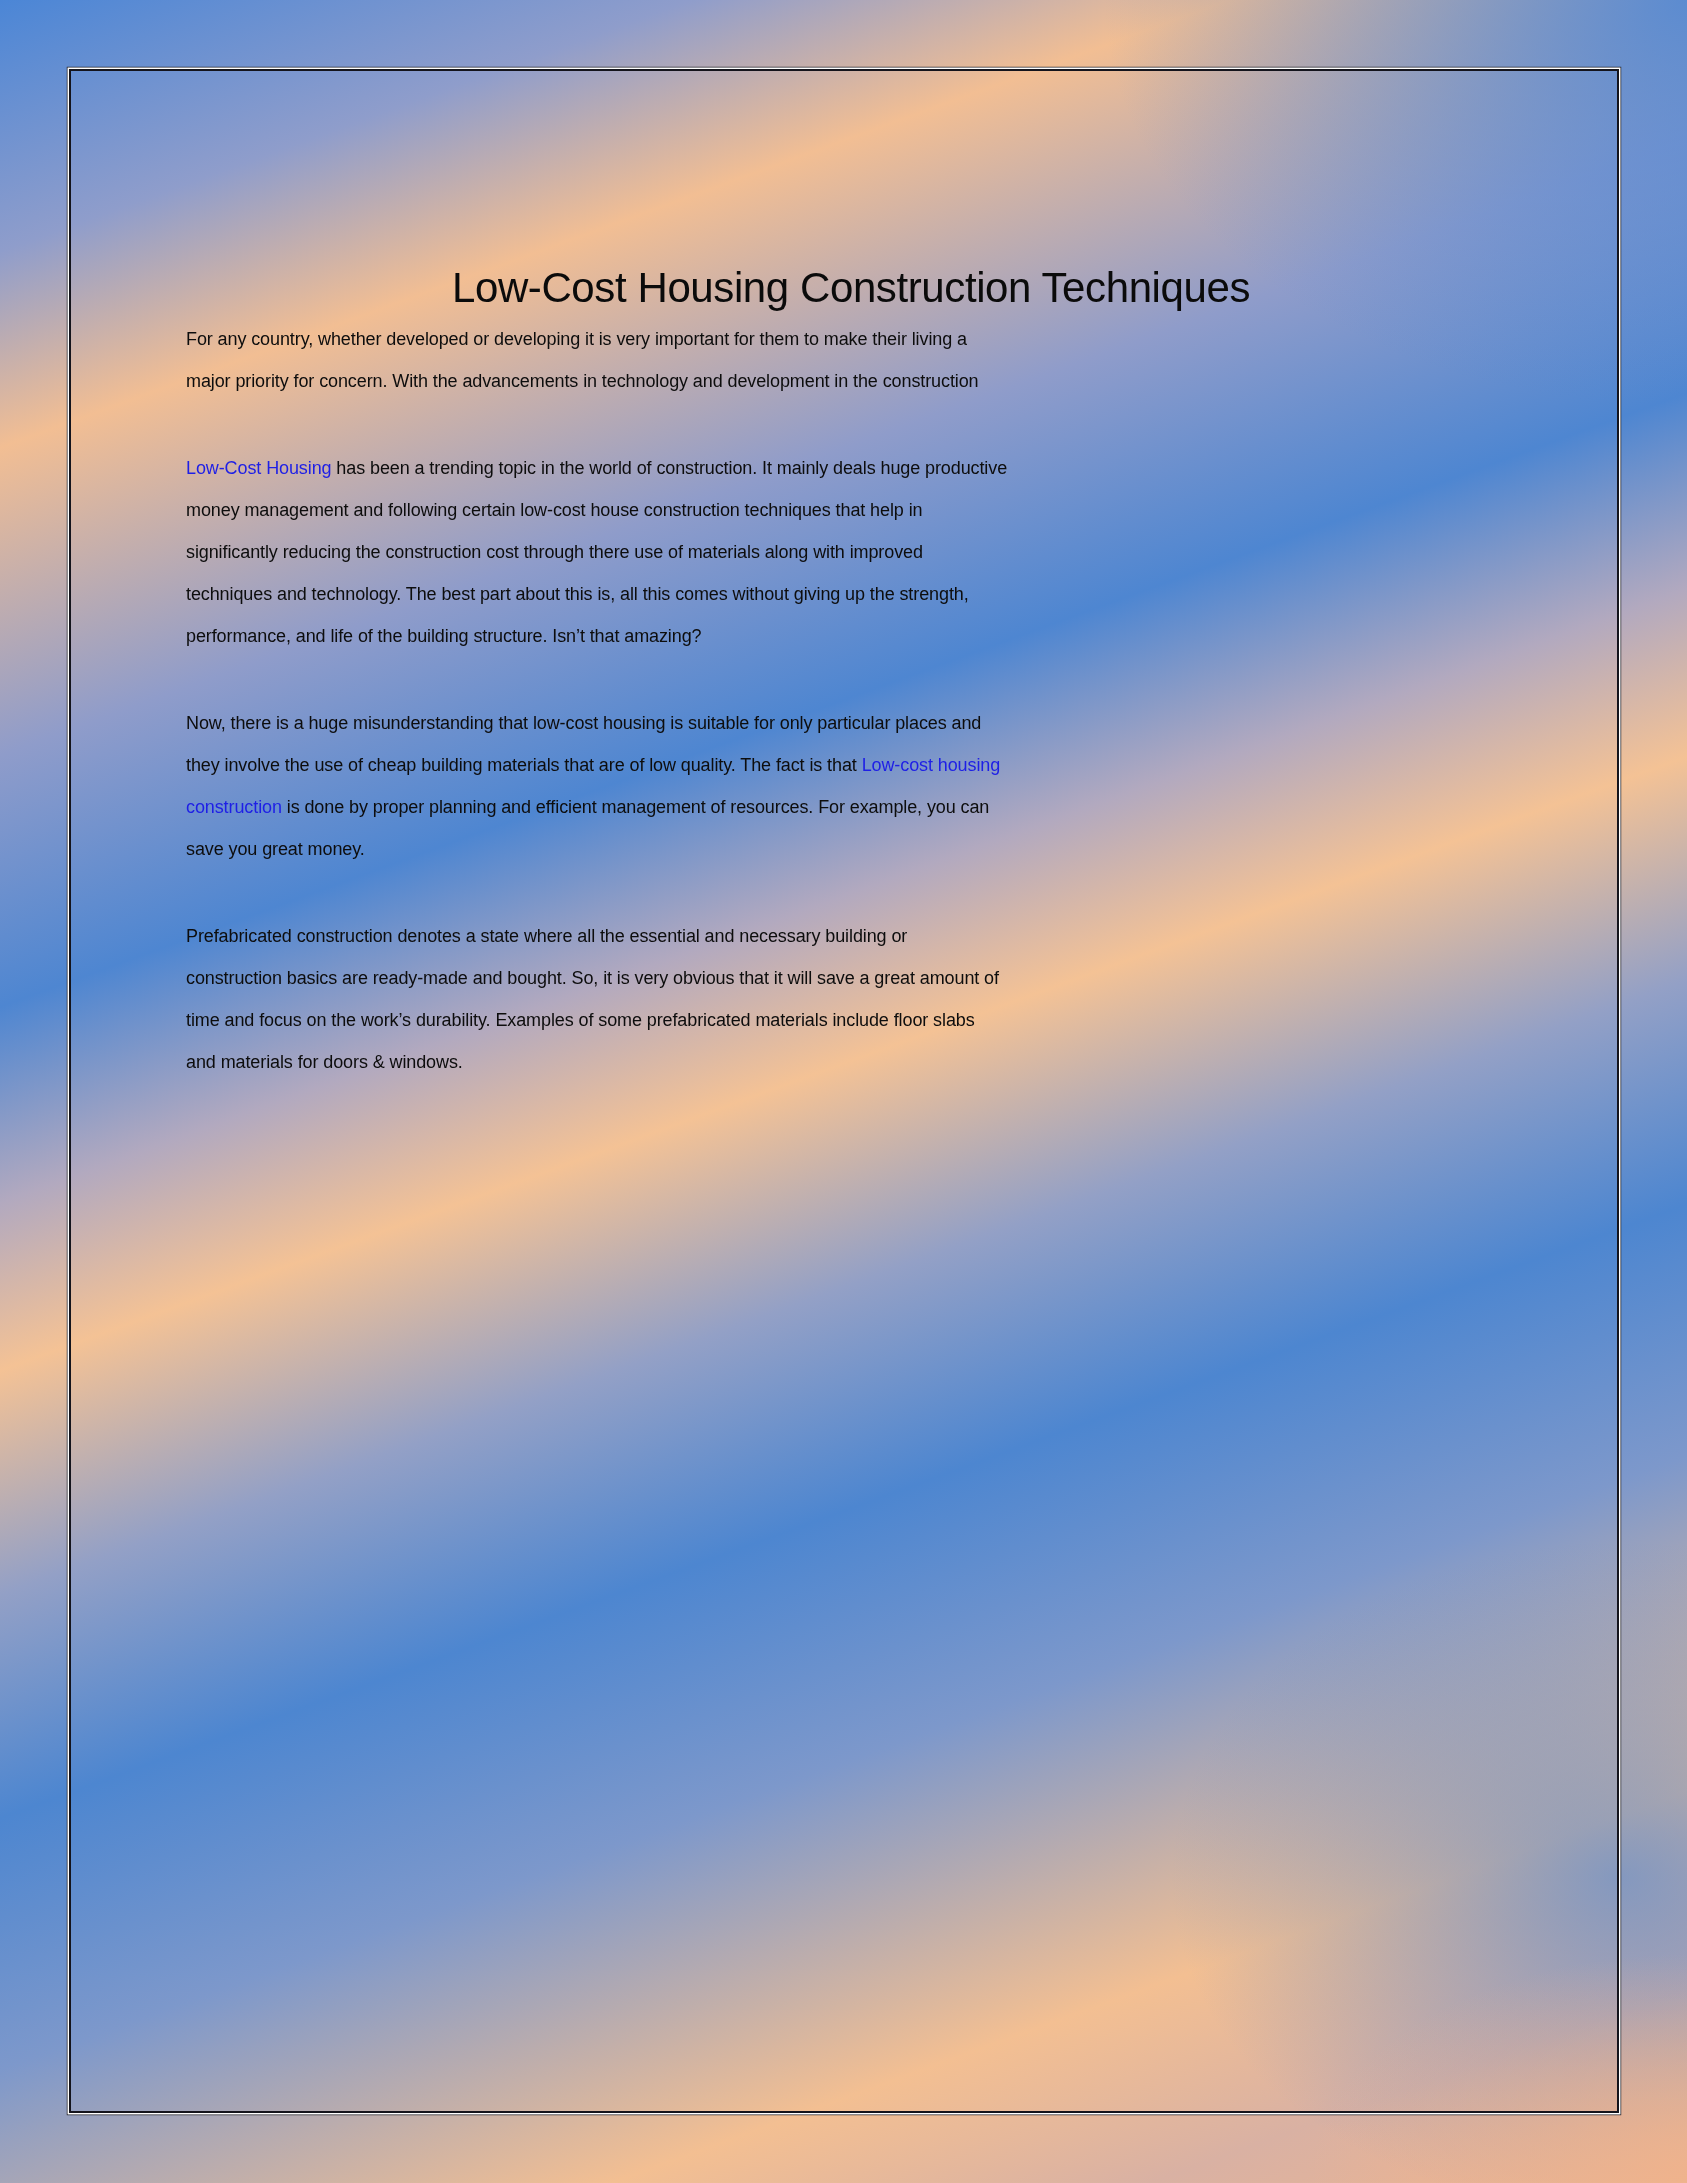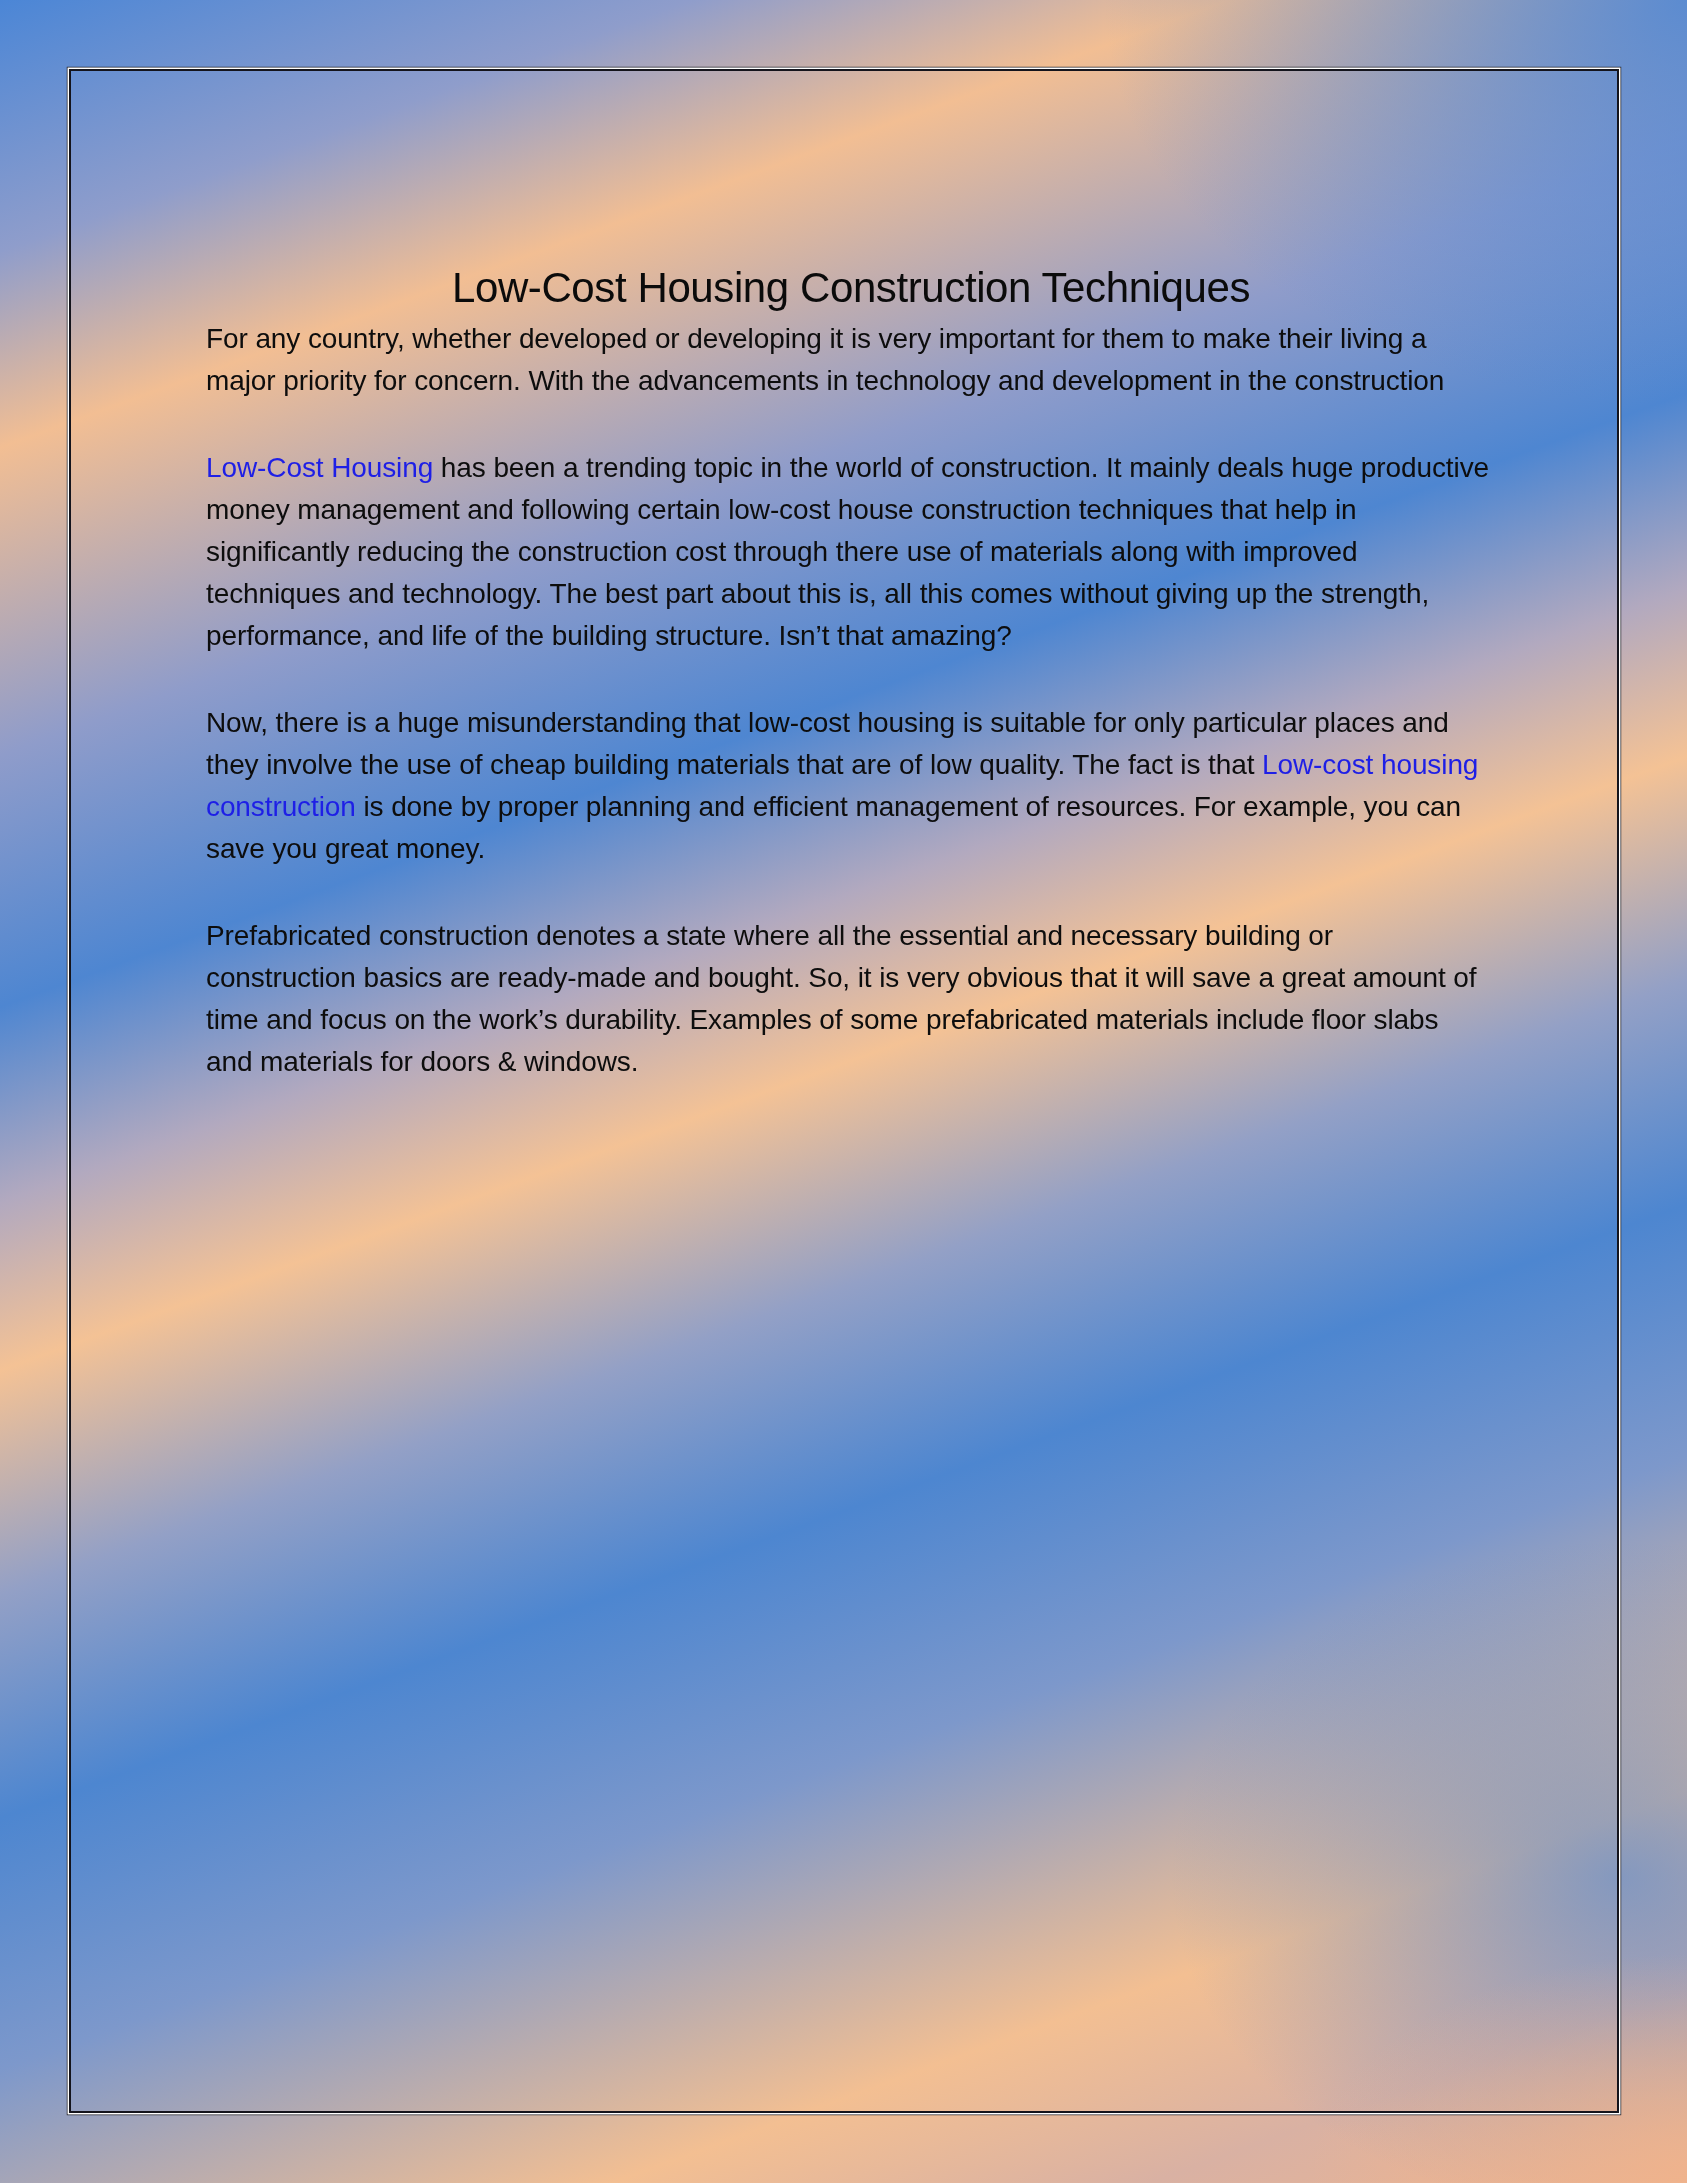--- a/index.html
+++ b/index.html
@@ -33,24 +33,24 @@
     width: 1306px;
     text-align: center;
     font-size: 42px;
     font-weight: normal;
     letter-spacing: -0.4px;
     color: #0b0b0b;
     margin-top: 48px;
   }
   .body-text {
     position: absolute;
-    left: 206px; top: 318px;
+    left: 186px; top: 318px;
     width: 1401px;
     color: #0d0d0d;
-    font-size: 28px;
+    font-size: 18px;
     letter-spacing: -0.1px;
   }
   .para { margin: 0 0 45px 0; }
   .line {
     line-height: 42px;
     height: 42px;
     white-space: nowrap;
   }
   .line a.link {
     color: #1e1fe6;

